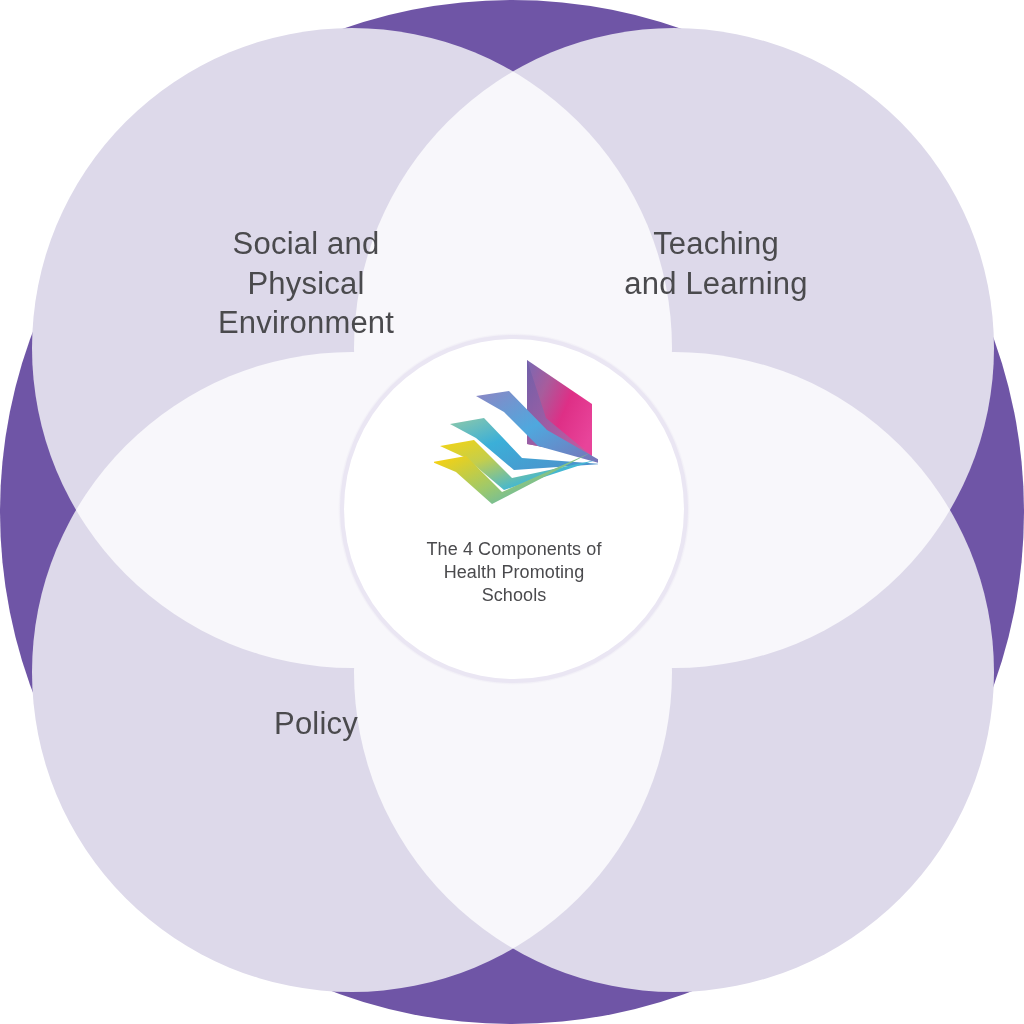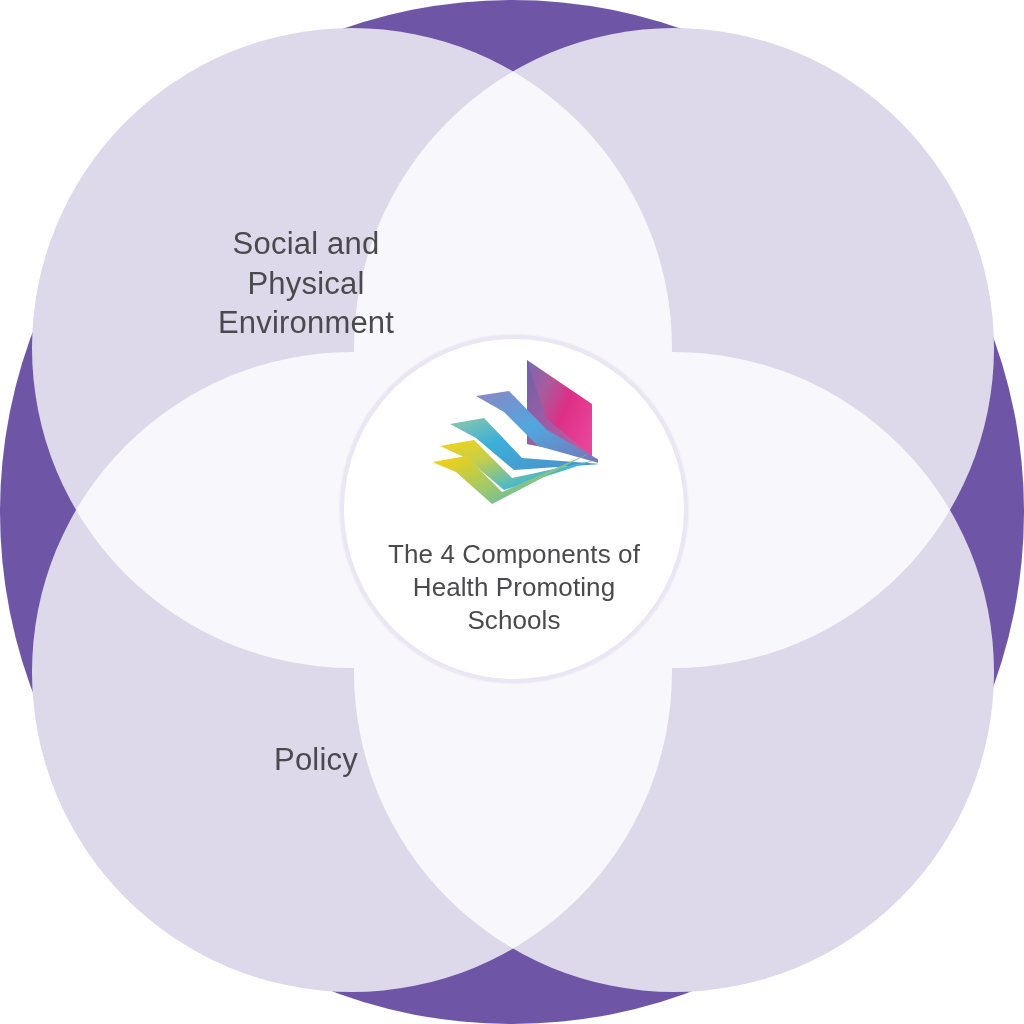--- a/index.html
+++ b/index.html
@@ -43,37 +43,37 @@
     top: 224px;
     width: 308px;
   }
   #label-teaching-and-learning {
     left: 562px;
     top: 224px;
     width: 308px;
   }
   #label-policy {
     left: 172px;
-    top: 740px;
+    top: 704px;
     width: 288px;
   }
   #label-partnerships-and-services {
     left: 582px;
     top: 666px;
     width: 298px;
   }
   #center-title {
     position: absolute;
     left: 354px;
     top: 538px;
     width: 320px;
     text-align: center;
     color: #4a4a4d;
     font-family: "Liberation Sans", sans-serif;
-    font-size: 26px;
+    font-size: 18px;
     line-height: 1.27;
     letter-spacing: 0.1px;
     white-space: pre-line;
     font-weight: 400;
   }
   #brand-logo {
     position: absolute;
     left: 434px;
     top: 358px;
     width: 164px;
@@ -181,20 +181,22 @@
 
     <path d="M2 84 L36 78 L74 116 L158 98 L66 128 L28 96 Z" fill="url(#g-page3)" transform="translate(4,4)"></path>
 
     <path d="M0 108 L34 102 L70 138 L158 99 L60 150 L24 118 Z" fill="url(#g-page4)" transform="translate(-2,-4)"></path>
   </svg>
 
   <div class="petal-label" id="label-social-physical-environment">Social and
 Physical
 Environment</div>
 
+  <div class="petal-label" id="label-teaching-and-learning">Teaching
+and Learning</div>
 
   <div class="petal-label" id="label-policy">Policy</div>
 
 
   <div id="center-title">The 4 Components of
 Health Promoting
 Schools</div>
 
 </div>
 

